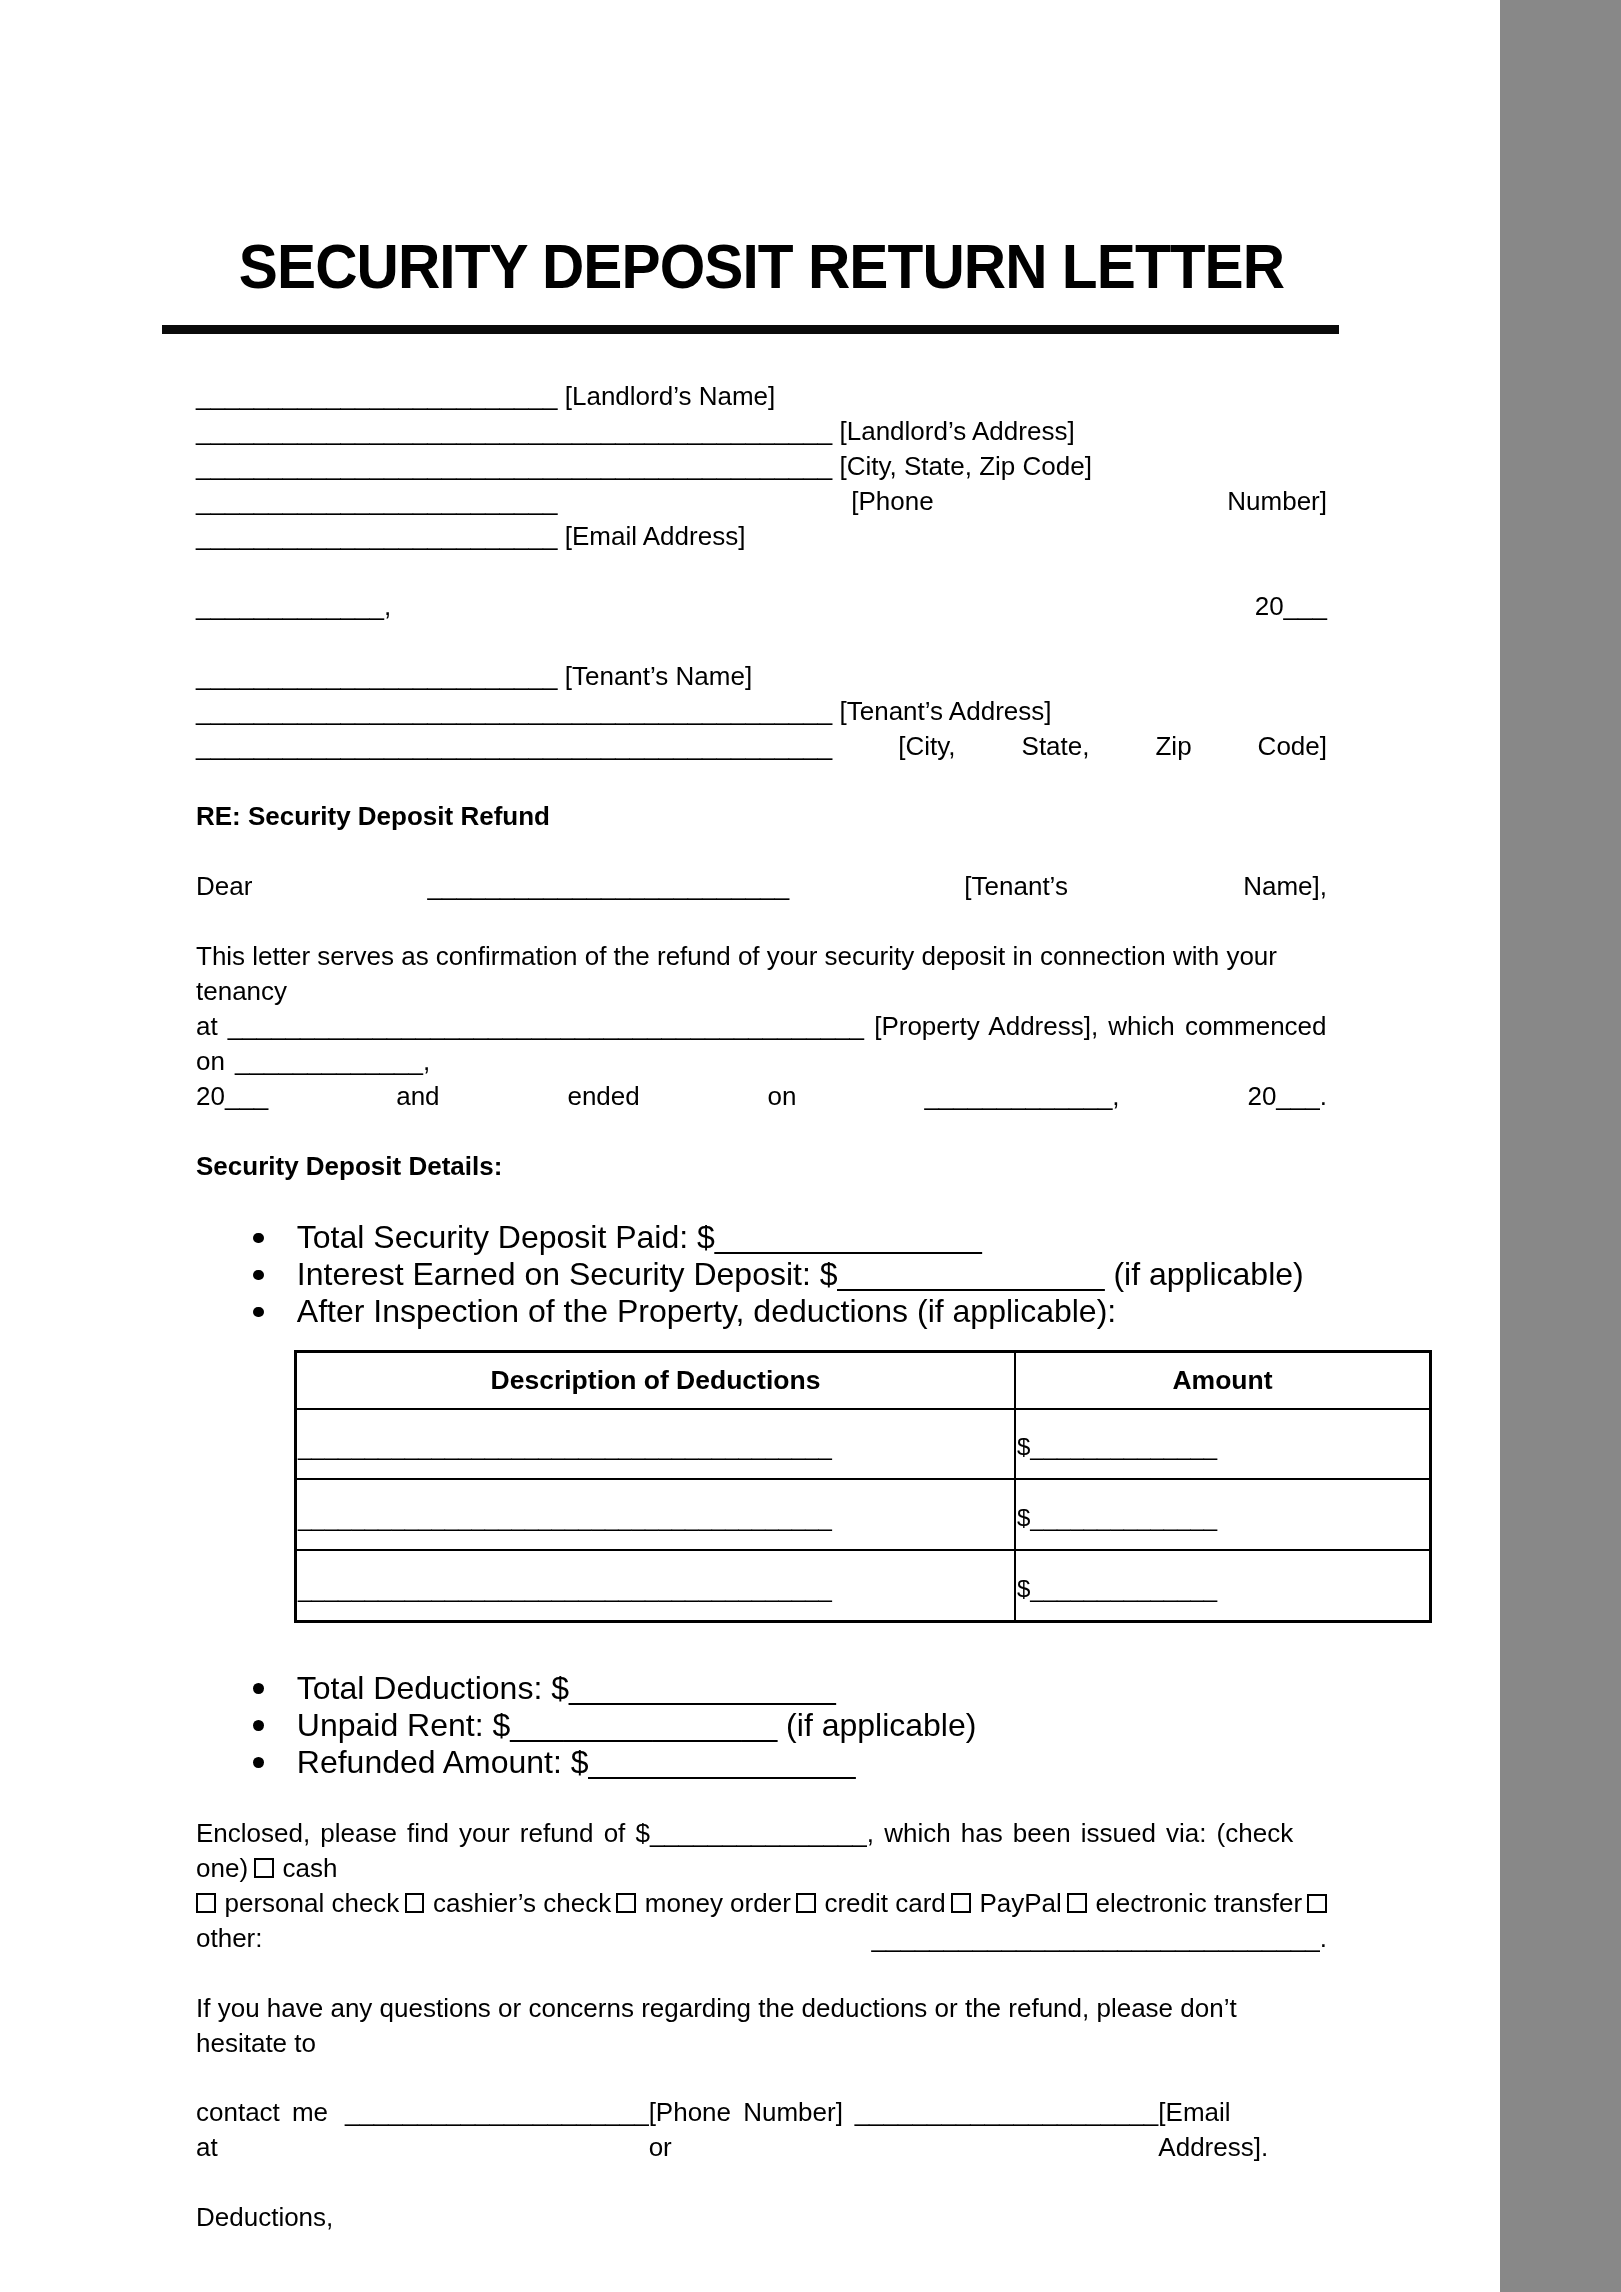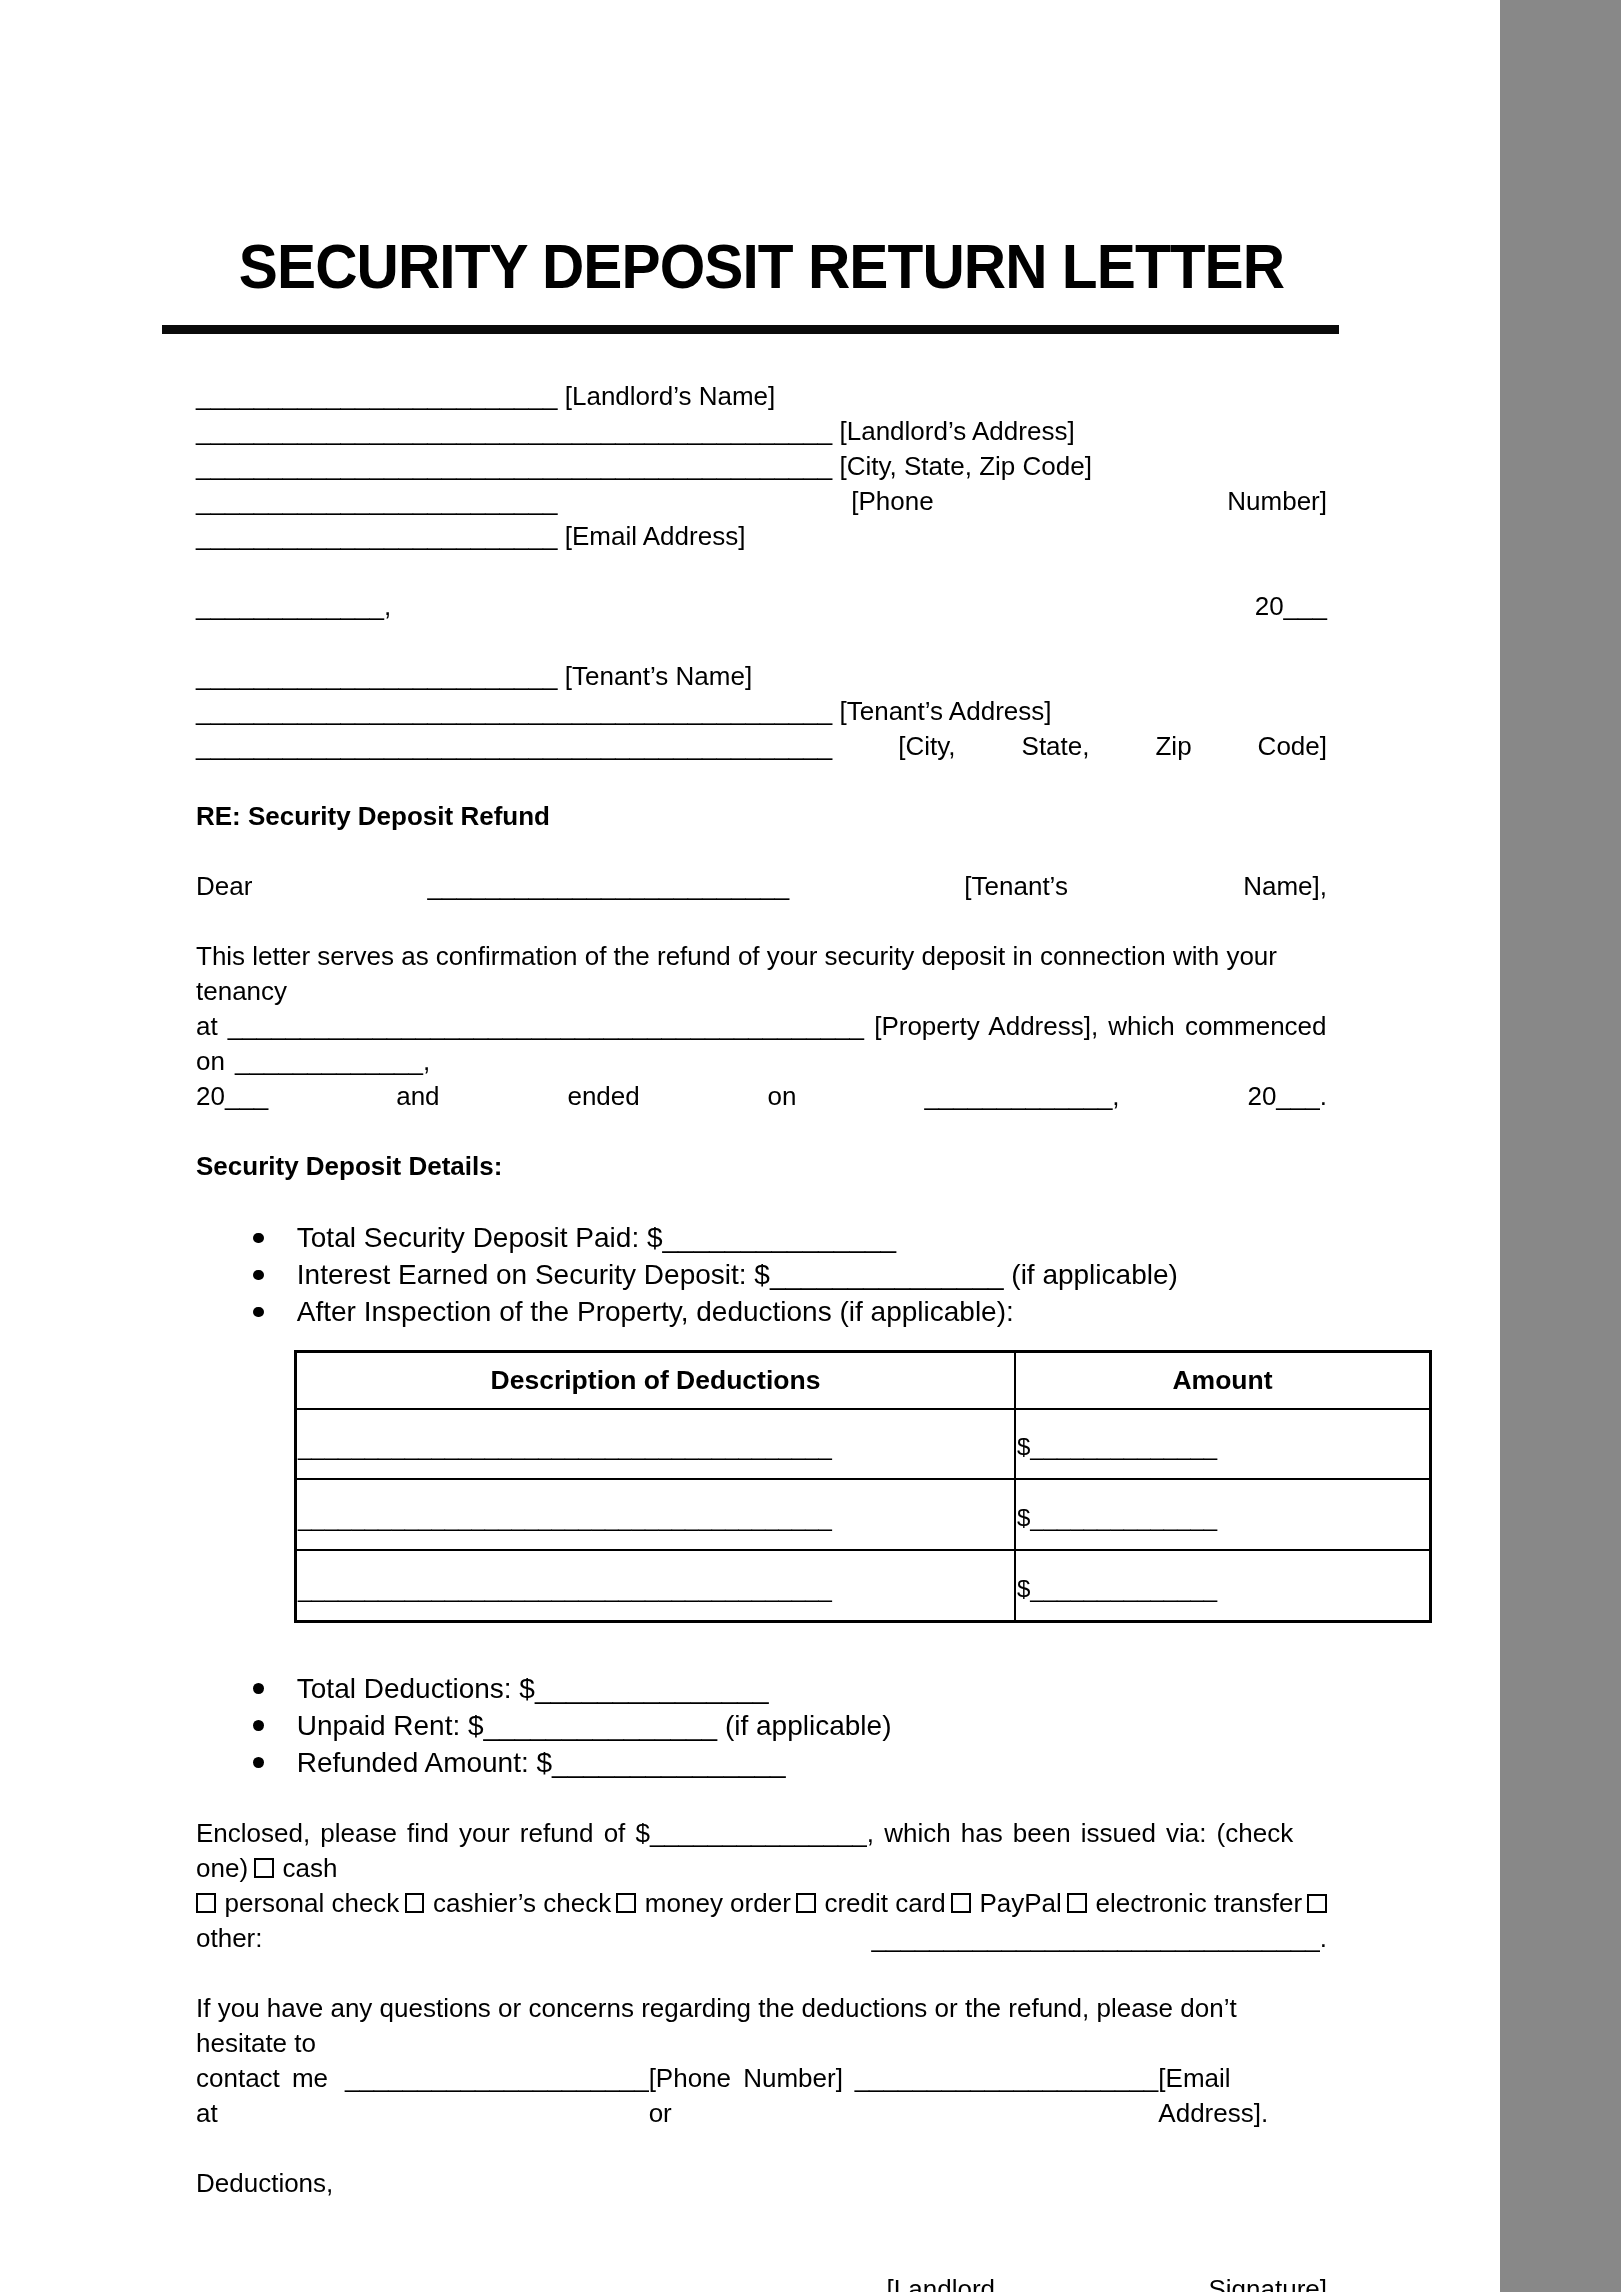--- a/index.html
+++ b/index.html
@@ -25,23 +25,23 @@
     line-height:1.05;
   }
   .rule{height:9.8px;background:#0a0a0a;margin:0 -11.8px 45px -34px;}
   .line{font-size:26px;line-height:35px;}
   .bold{font-weight:bold;}
   .spread{display:flex;justify-content:space-between;align-items:baseline;}
   .mt36{margin-top:35px;}
   .mt48{margin-top:47px;}
   .mt72{margin-top:71px;}
   .ws3{word-spacing:2.9px;}
-  .ws5{word-spacing:4.9px;}
+  .ws5{word-spacing:4.9px;margin-top:34px;}
   ul.blist{list-style:none;margin:35px 0 0 0;padding:0;}
-  ul.blist li{display:flex;align-items:baseline;margin-left:57px;font-size:28px;line-height:37px;}
+  ul.blist li{display:flex;align-items:baseline;margin-left:57px;font-size:32px;line-height:37px;}
   .dot{flex:0 0 auto;width:10.8px;height:10.8px;border-radius:50%;background:#000;margin-right:33px;align-self:center;}
   table.ded{
     border-collapse:collapse;
     margin:19.6px 0 0 98px;
     width:1130px;
     table-layout:fixed;
   }
   table.ded th,table.ded td{border:2.9px solid #000;}
   table.ded{border:3.9px solid #000;}
   table.ded th{

